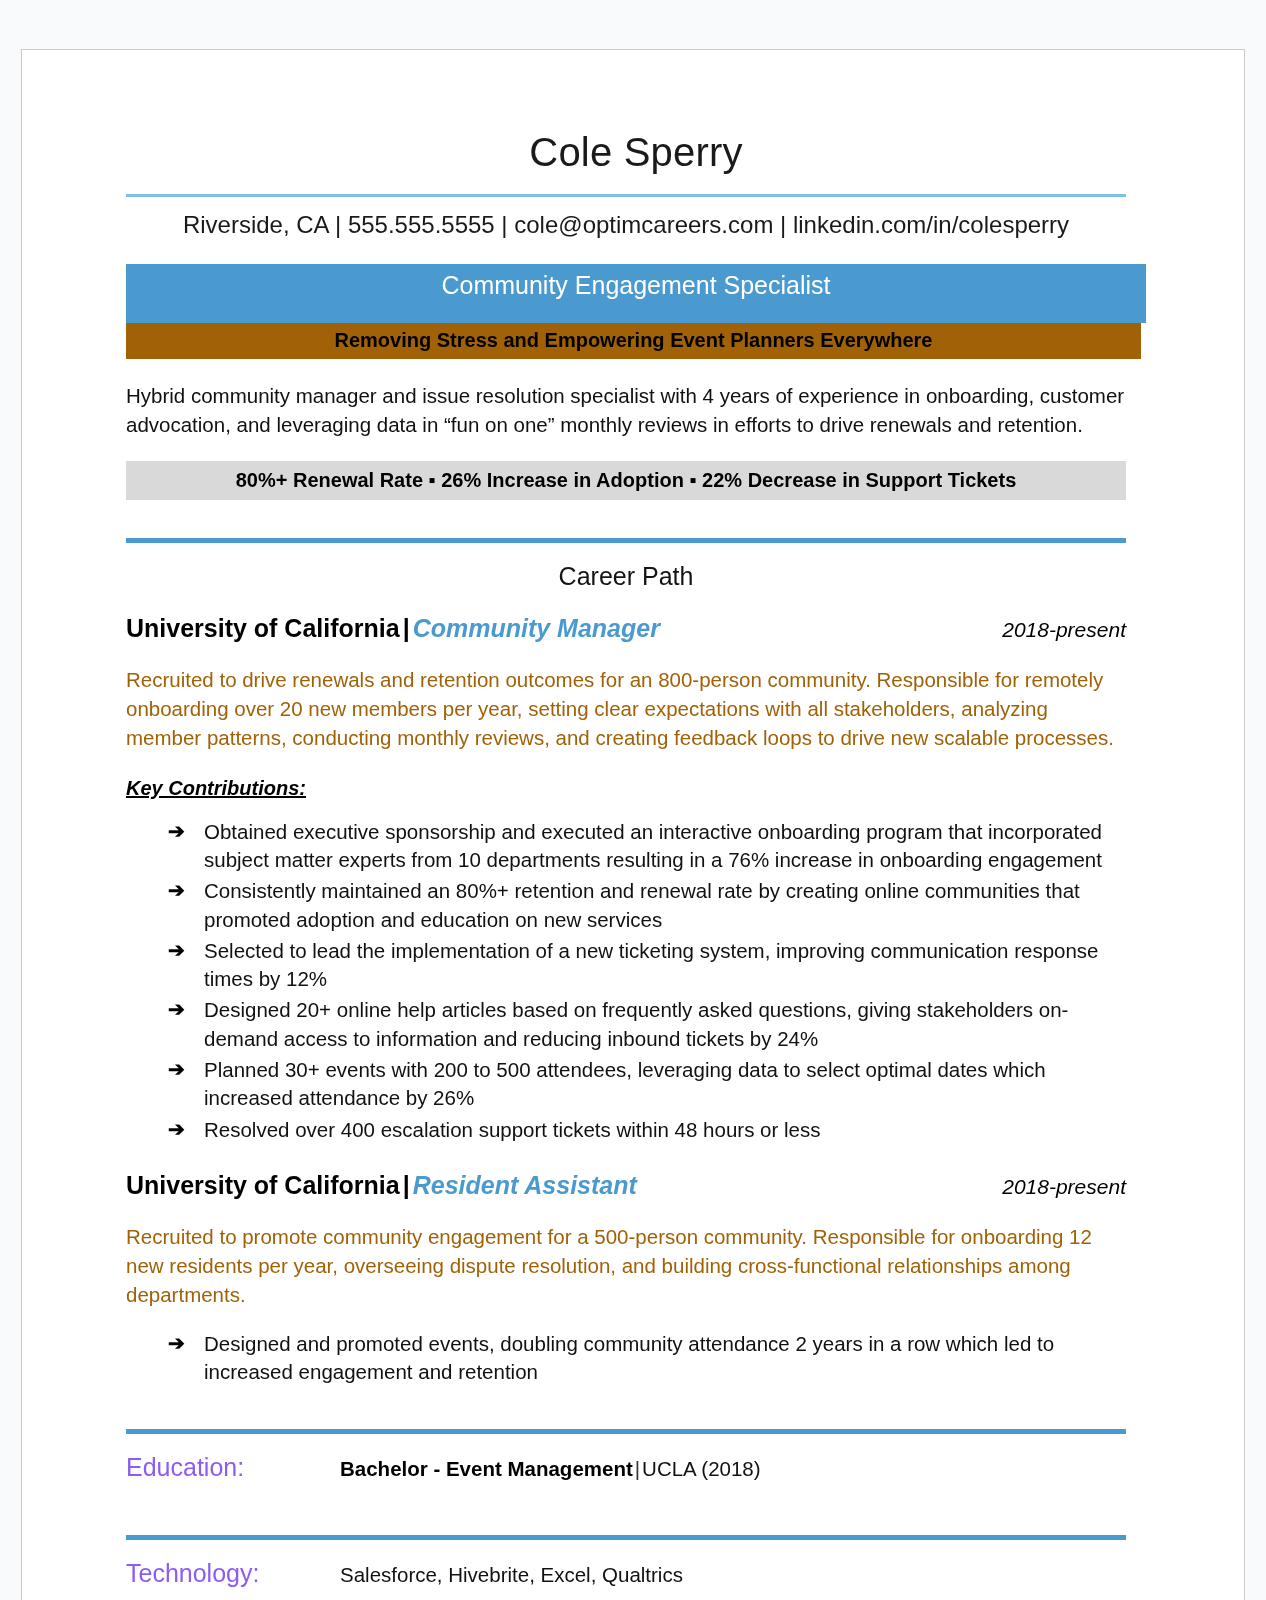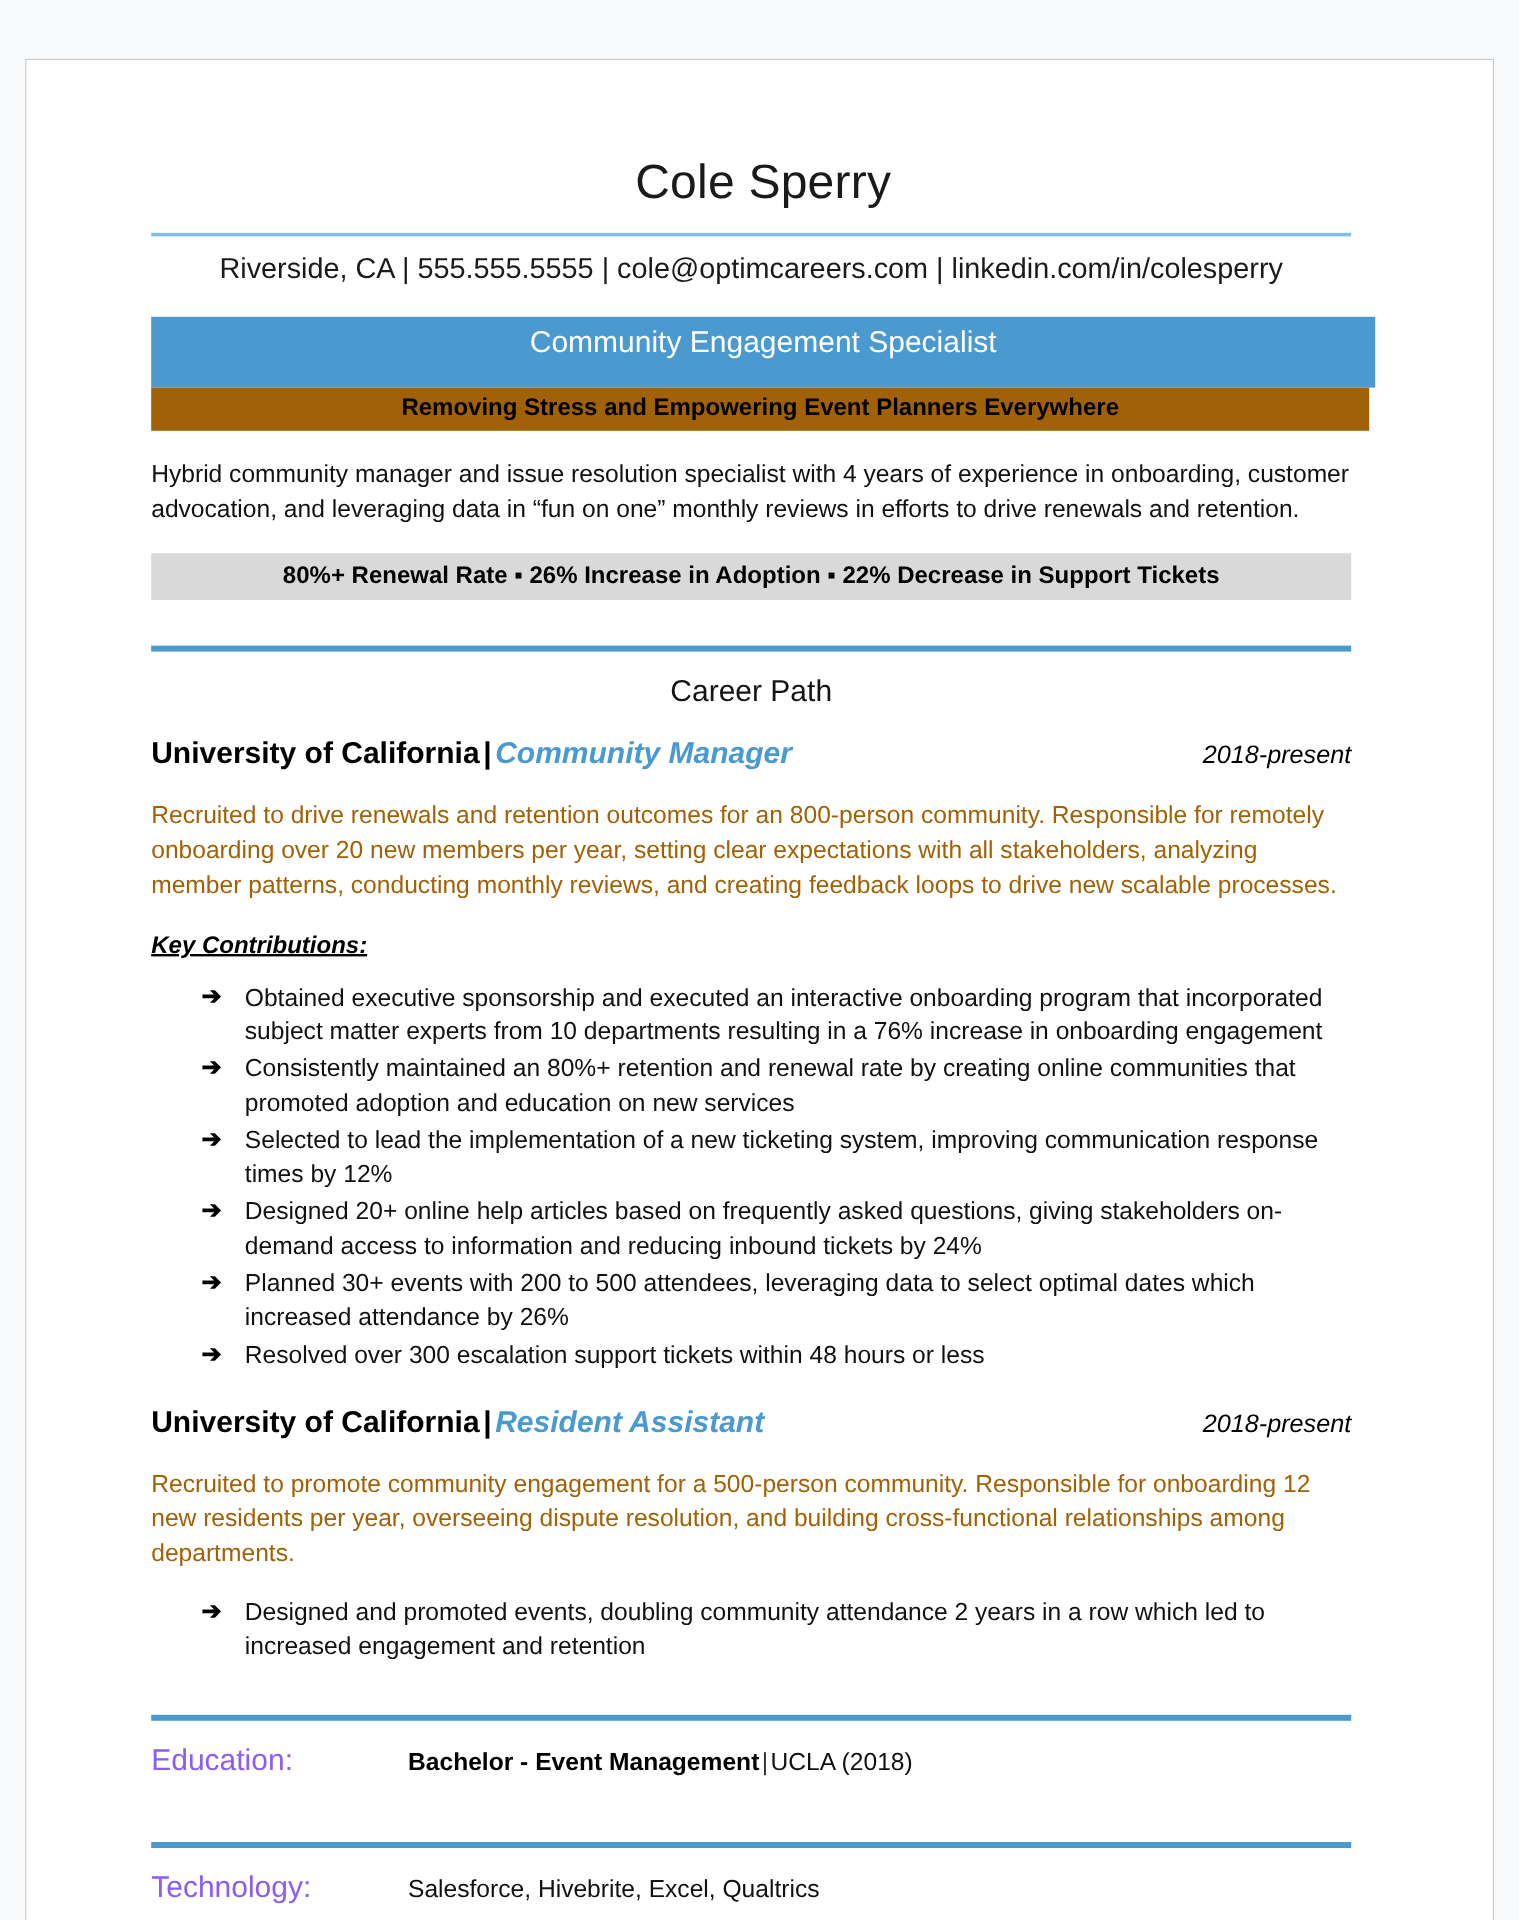--- a/index.html
+++ b/index.html
@@ -266,21 +266,21 @@
     <div class="job-desc">Recruited to drive renewals and retention outcomes for an 800-person community. Responsible for remotely onboarding over 20 new members per year, setting clear expectations with all stakeholders, analyzing member patterns, conducting monthly reviews, and creating feedback loops to drive new scalable processes.</div>
 
     <div class="contrib-label">Key Contributions:</div>
 
     <ul class="bullets">
       <li><span class="arrow">➔</span><span>Obtained executive sponsorship and executed an interactive onboarding program that incorporated subject matter experts from 10 departments resulting in a 76% increase in onboarding engagement</span></li>
       <li><span class="arrow">➔</span><span>Consistently maintained an 80%+ retention and renewal rate by creating online communities that promoted adoption and education on new services</span></li>
       <li><span class="arrow">➔</span><span>Selected to lead the implementation of a new ticketing system, improving communication response times by 12%</span></li>
       <li><span class="arrow">➔</span><span>Designed 20+ online help articles based on frequently asked questions, giving stakeholders on-demand access to information and reducing inbound tickets by 24%</span></li>
       <li><span class="arrow">➔</span><span>Planned 30+ events with 200 to 500 attendees, leveraging data to select optimal dates which increased attendance by 26%</span></li>
-      <li><span class="arrow">➔</span><span>Resolved over 300 escalation support tickets within 48 hours or less</span></li>
+      <li><span class="arrow">➔</span><span>Resolved over 400 escalation support tickets within 48 hours or less</span></li>
     </ul>
 
     <div class="job-header" style="margin-top:26px;">
       <div class="job-left">
         <span class="company">University of California</span><span class="pipe">|</span><span class="job-title">Resident Assistant</span>
       </div>
       <div class="job-dates">2018-present</div>
     </div>
 
     <div class="job-desc">Recruited to promote community engagement for a 500-person community. Responsible for onboarding 12 new residents per year, overseeing dispute resolution, and building cross-functional relationships among departments.</div>

